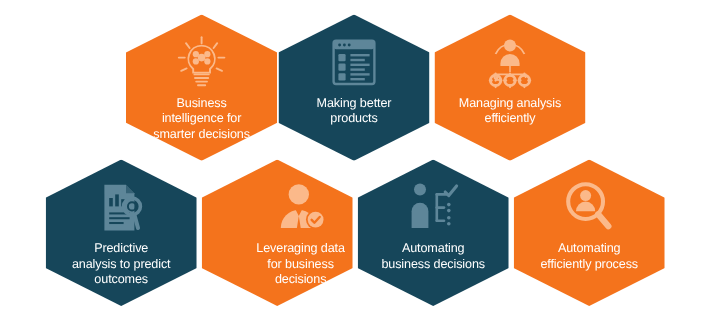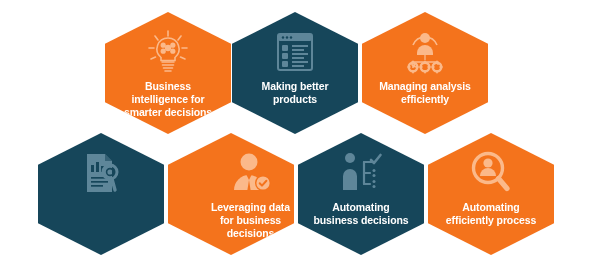--- a/index.html
+++ b/index.html
@@ -40,21 +40,21 @@
     display: block;
     flex: none;
   }
   .hex-label {
     margin-top: 5px;
     width: 118px;
     text-align: center;
     color: #ffffff;
     font-size: 10.5px;
     line-height: 13px;
-    font-weight: bold;
+    font-weight: normal;
     letter-spacing: -0.1px;
     font-family: "Liberation Sans", sans-serif;
     white-space: pre-line;
   }
 </style>
 </head>
 <body>
 
 <div id="infographic">
 
@@ -154,20 +154,23 @@
         <rect x="21" y="12" width="3" height="10"></rect>
         <rect x="26" y="16" width="3" height="6"></rect>
         <rect x="16" y="27" width="17" height="1.7"></rect>
         <rect x="16" y="31" width="17" height="1.7"></rect>
         <rect x="16" y="35" width="12" height="1.7"></rect>
       </g>
       <circle cx="35" cy="22" r="7" fill="none" stroke="#5e8699" stroke-width="3"></circle>
       <circle cx="35" cy="22" r="3.4" fill="none" stroke="#16465a" stroke-width="1.6"></circle>
       <line x1="37" y1="29" x2="40" y2="40" stroke="#5e8699" stroke-width="3.4" stroke-linecap="round"></line>
     </svg>
+    <div class="hex-label">Predictive
+analysis to predict
+outcomes</div>
   </div>
 
   <div class="hex orange" style="left:168px; top:133px;padding-left:39px;">
     <svg class="hex-icon" viewBox="0 0 52 46">
       <circle cx="24" cy="12" r="8.5" fill="#fbb98a"></circle>
       <path d="M9 40 a15 15 0 0 1 30 0 z" fill="#fbb98a"></path>
       <path d="M20 22 l4 8 4-8 -2.2-1.2 -1.8 2 -1.8-2 z" fill="#f4731c"></path>
       <path d="M24 30 l1.6 10 h-3.2 z" fill="#f4731c"></path>
       <circle cx="38" cy="33" r="8" fill="#f4731c"></circle>
       <circle cx="38" cy="33" r="6.6" fill="#fbb98a"></circle>

